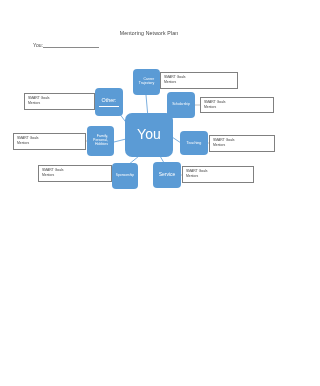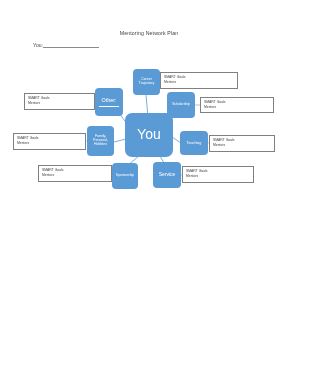--- a/index.html
+++ b/index.html
@@ -78,20 +78,21 @@
     align-items: center;
     justify-content: center;
     text-align: center;
     line-height: 1.12;
     box-sizing: border-box;
     padding: 1px;
   }
   .node-label {
     display: block;
     white-space: pre-line;
+    text-align: right;
   }
 
   .node-you {
     left: 125px;
     top: 58px;
     width: 48px;
     height: 44px;
     border-radius: 7px;
     font-size: 14px;
     letter-spacing: 0.2px;

